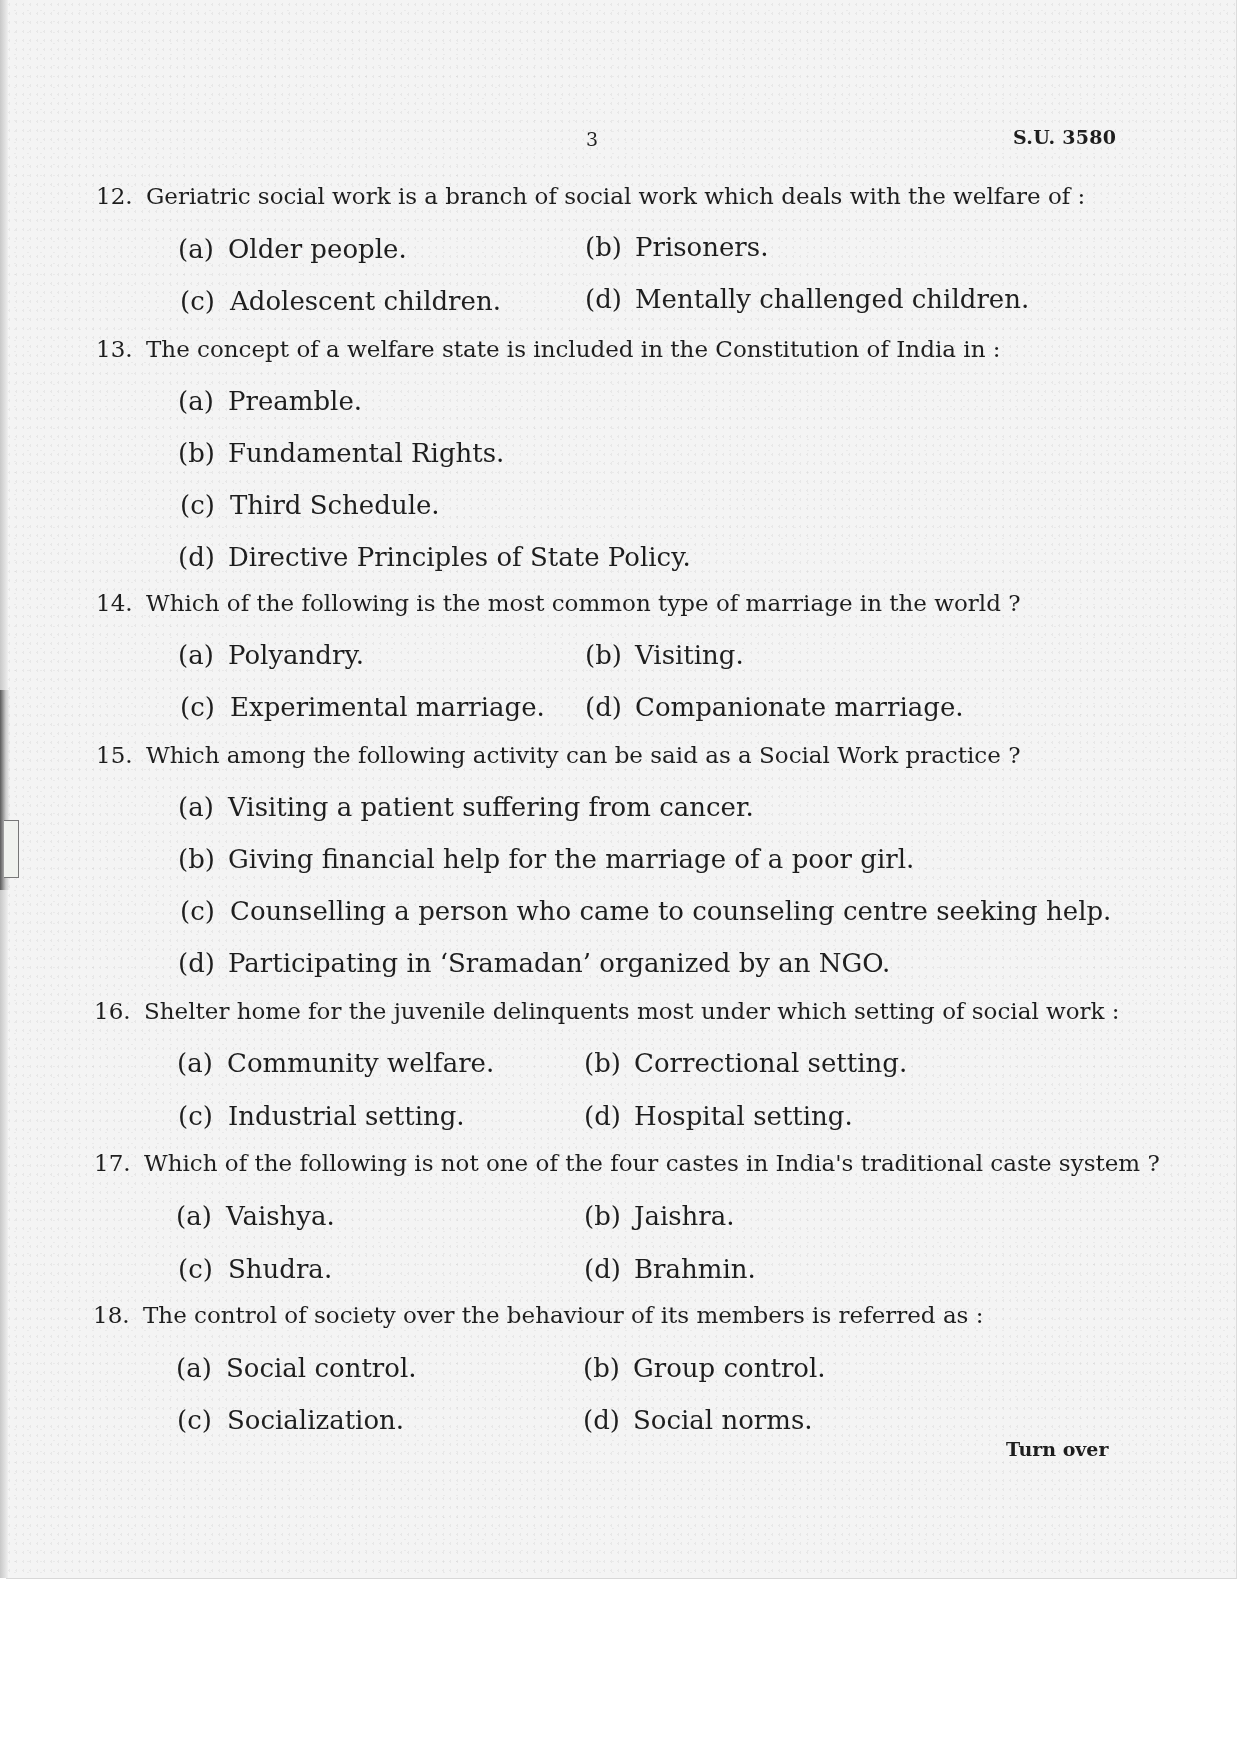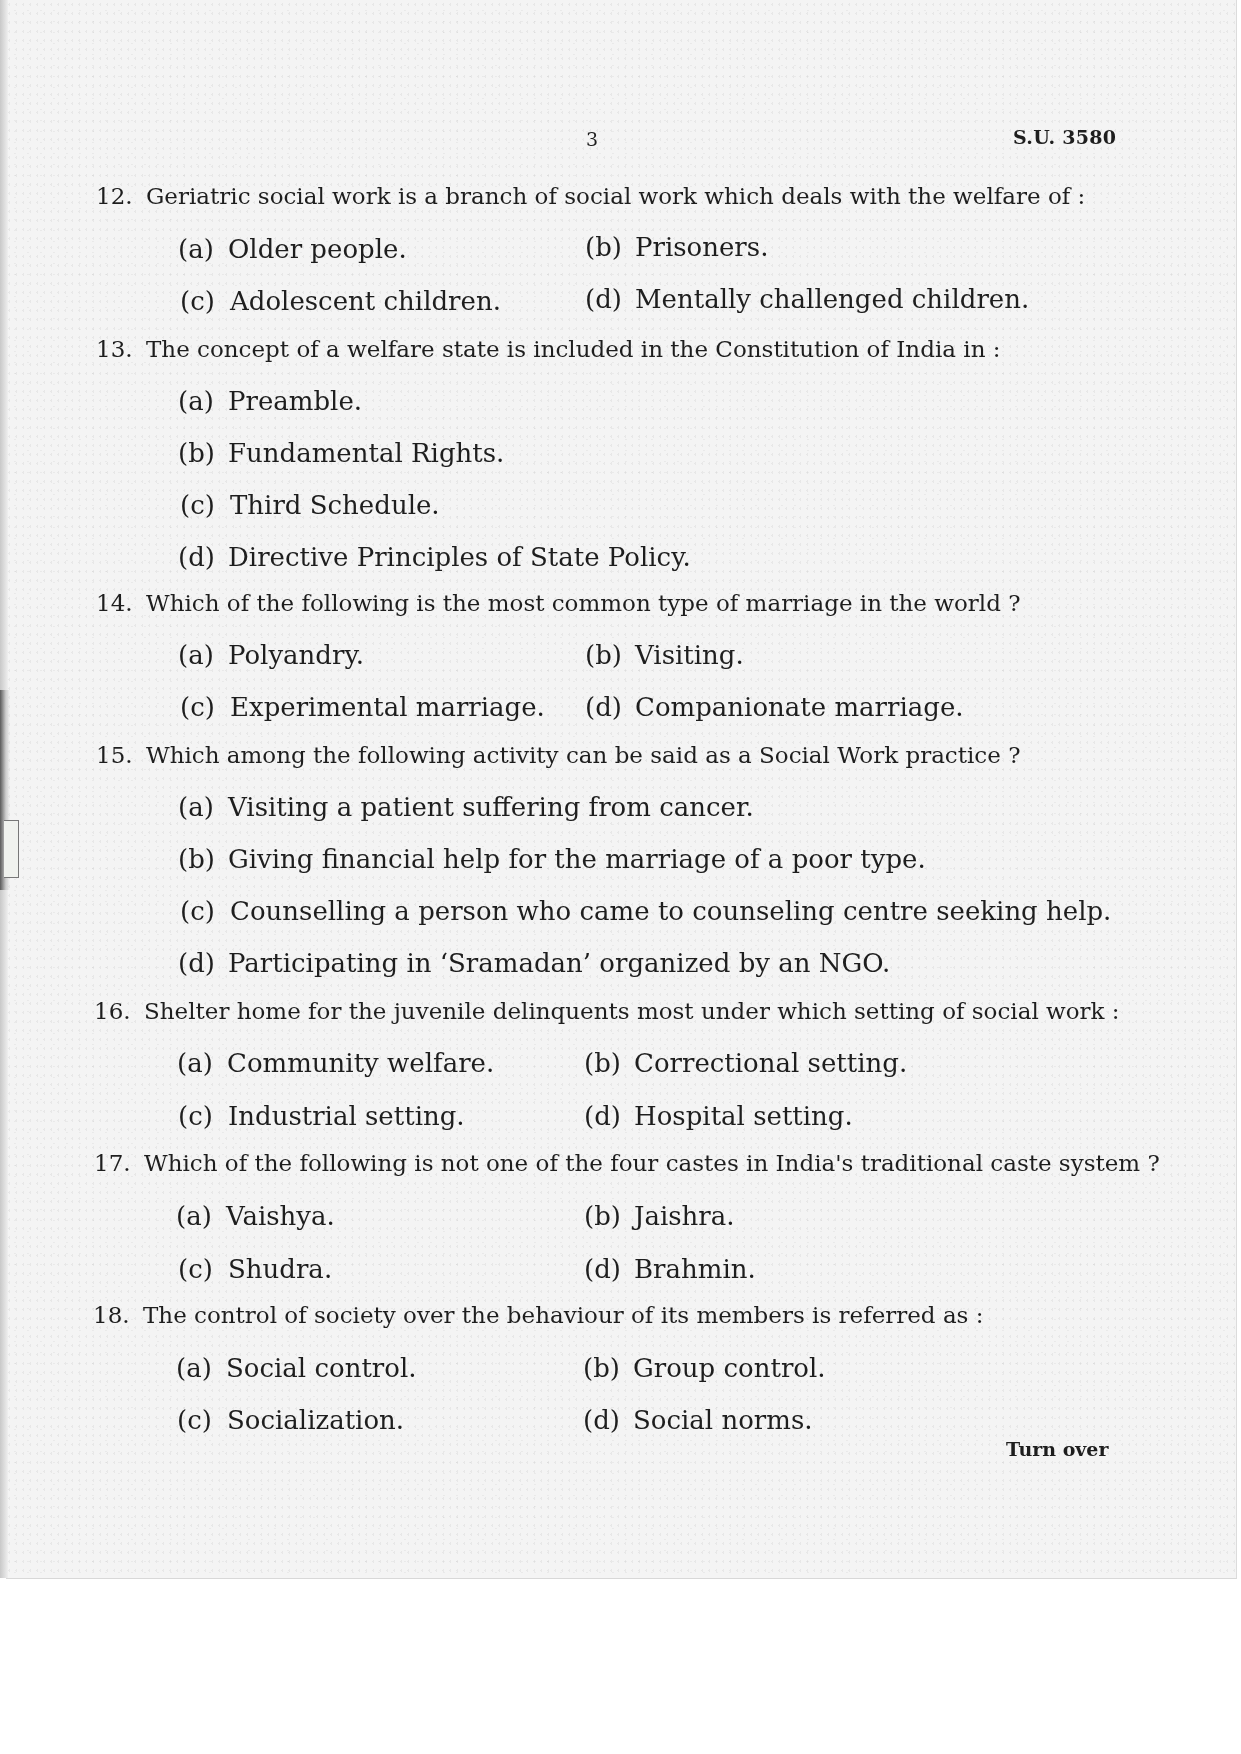--- a/index.html
+++ b/index.html
@@ -170,21 +170,21 @@
 </div>
 
 <div class="question">
   <div class="q-stem" style="left:96px; top:742px;">
     <span class="q-num">15.</span><span class="q-text">Which among the following activity can be said as a Social Work practice ?</span>
   </div>
   <div class="option" style="left:178px; top:792px;">
     <span class="opt-label">(a)</span><span>Visiting a patient suffering from cancer.</span>
   </div>
   <div class="option" style="left:178px; top:844px;">
-    <span class="opt-label">(b)</span><span>Giving financial help for the marriage of a poor type.</span>
+    <span class="opt-label">(b)</span><span>Giving financial help for the marriage of a poor girl.</span>
   </div>
   <div class="option" style="left:180px; top:896px;">
     <span class="opt-label">(c)</span><span>Counselling a person who came to counseling centre seeking help.</span>
   </div>
   <div class="option" style="left:178px; top:948px;">
     <span class="opt-label">(d)</span><span>Participating in ‘Sramadan’ organized by an NGO.</span>
   </div>
 </div>
 
 <div class="question">

